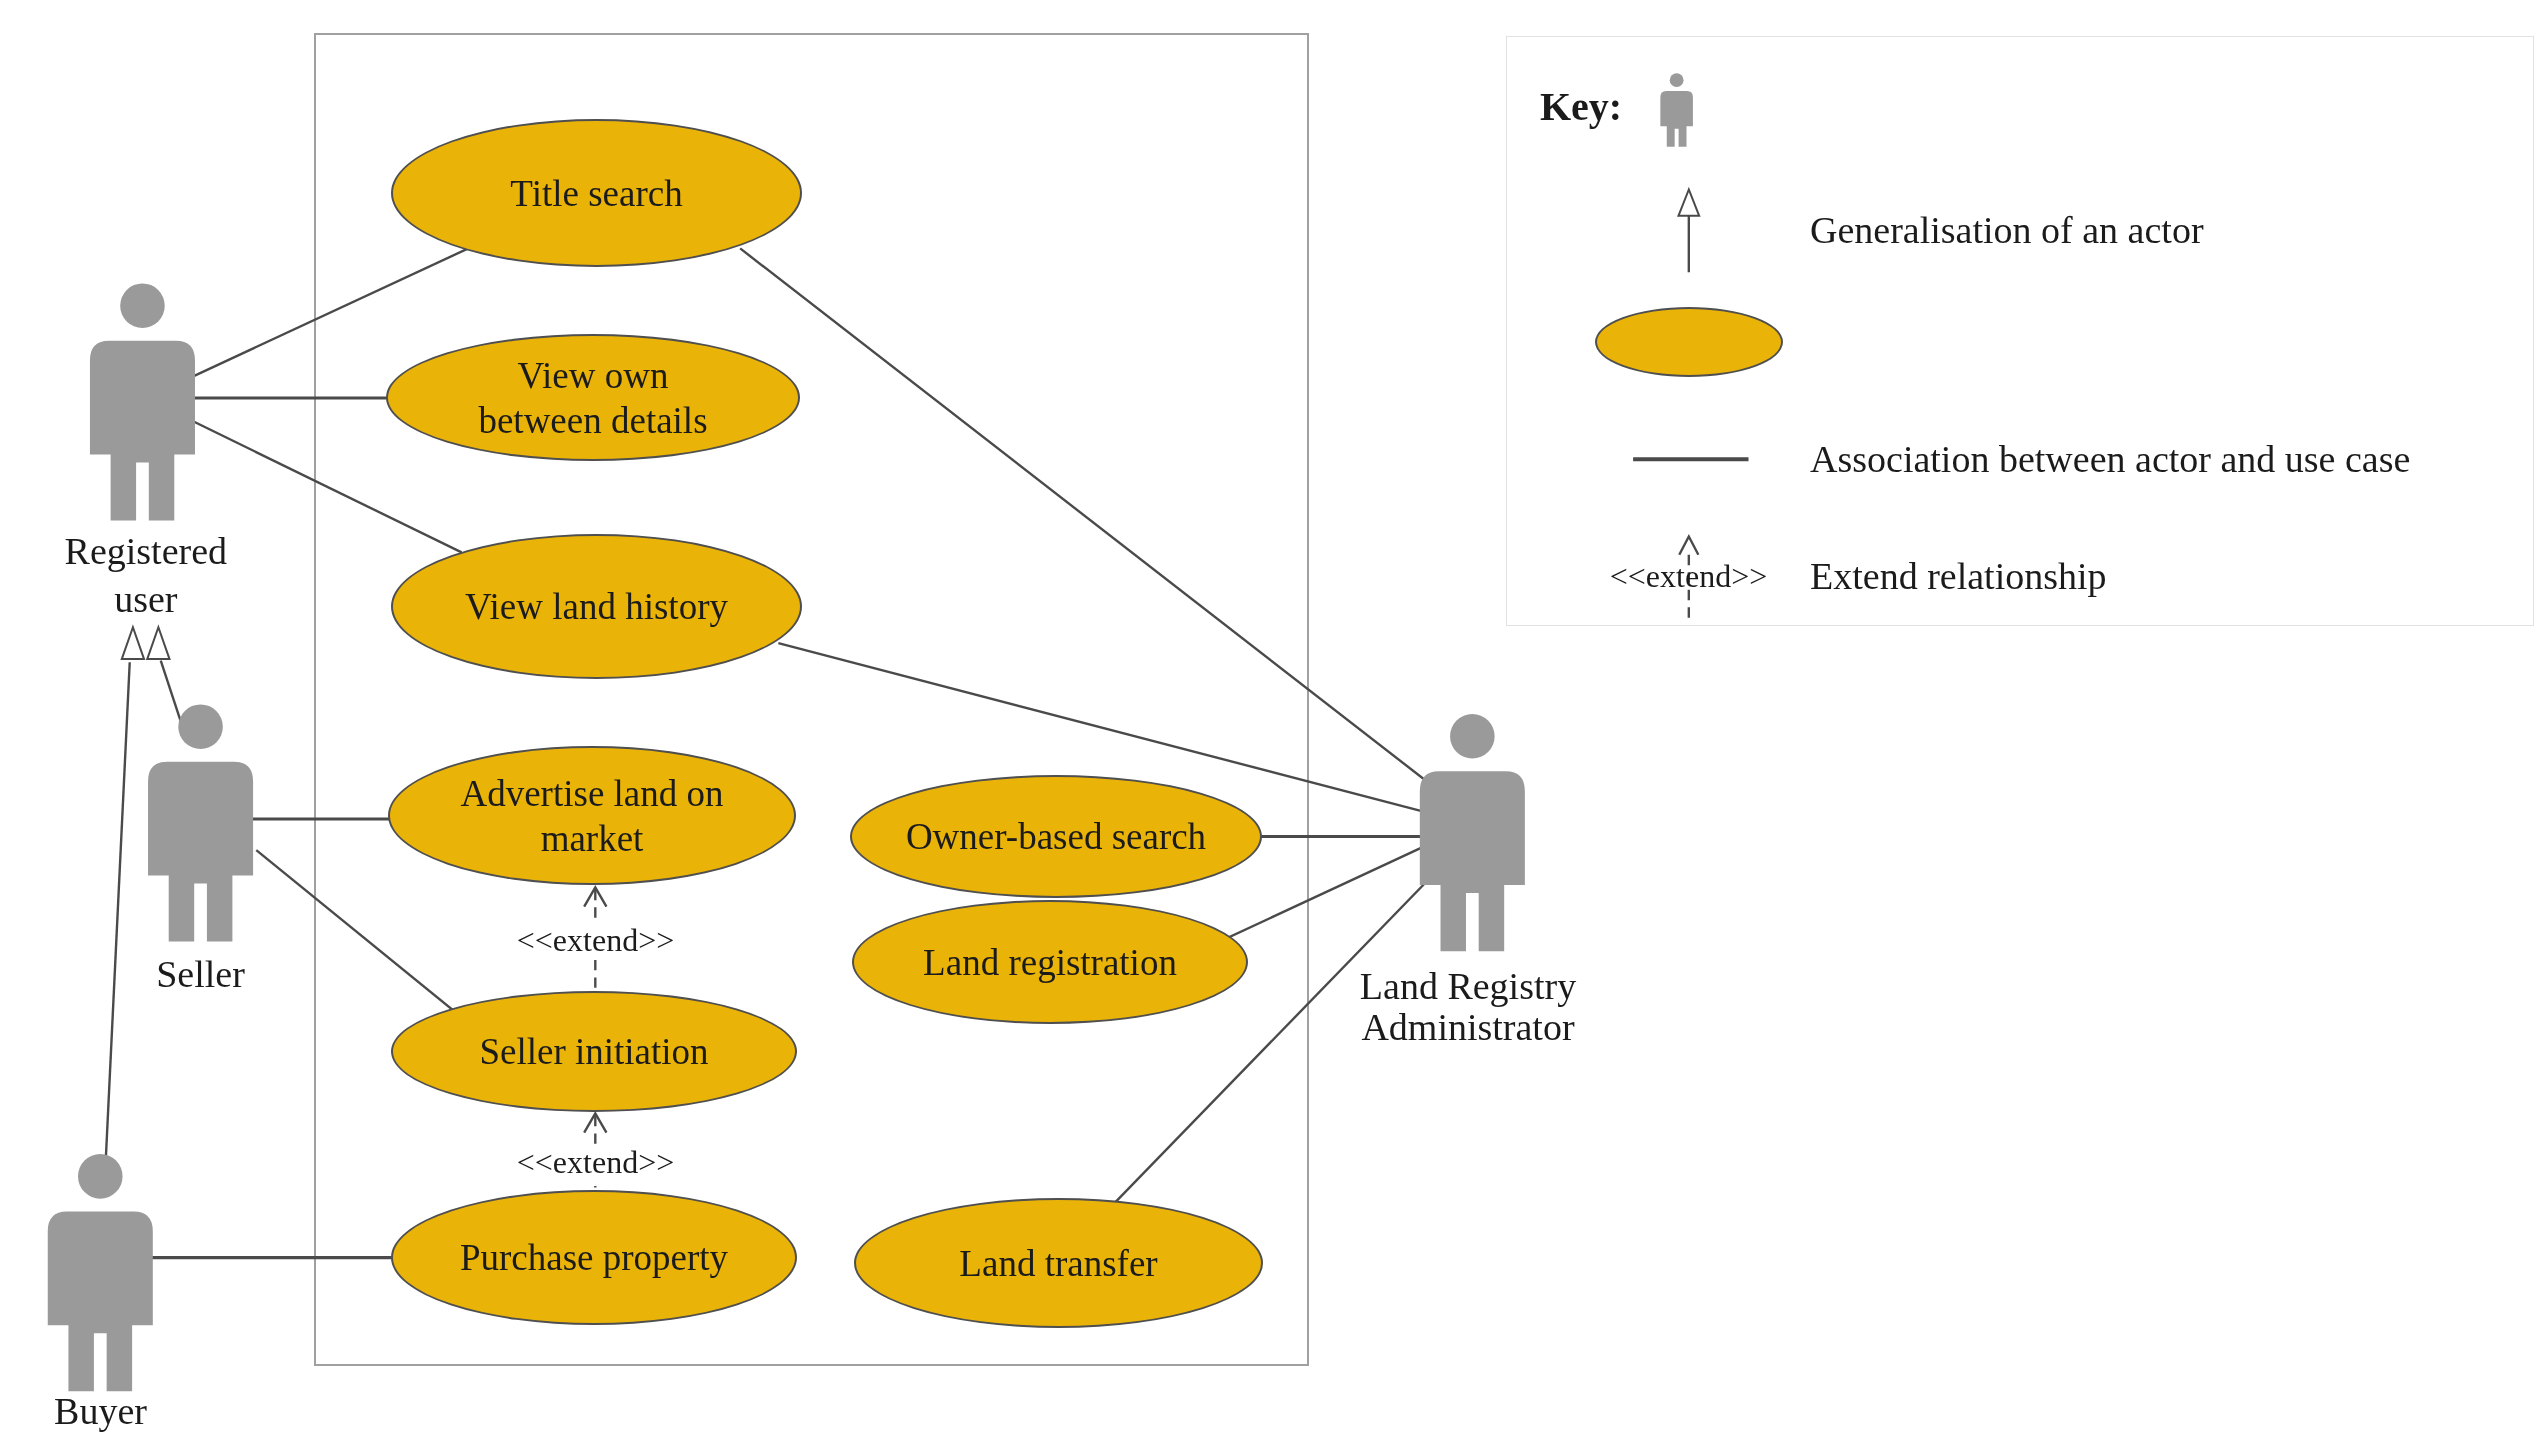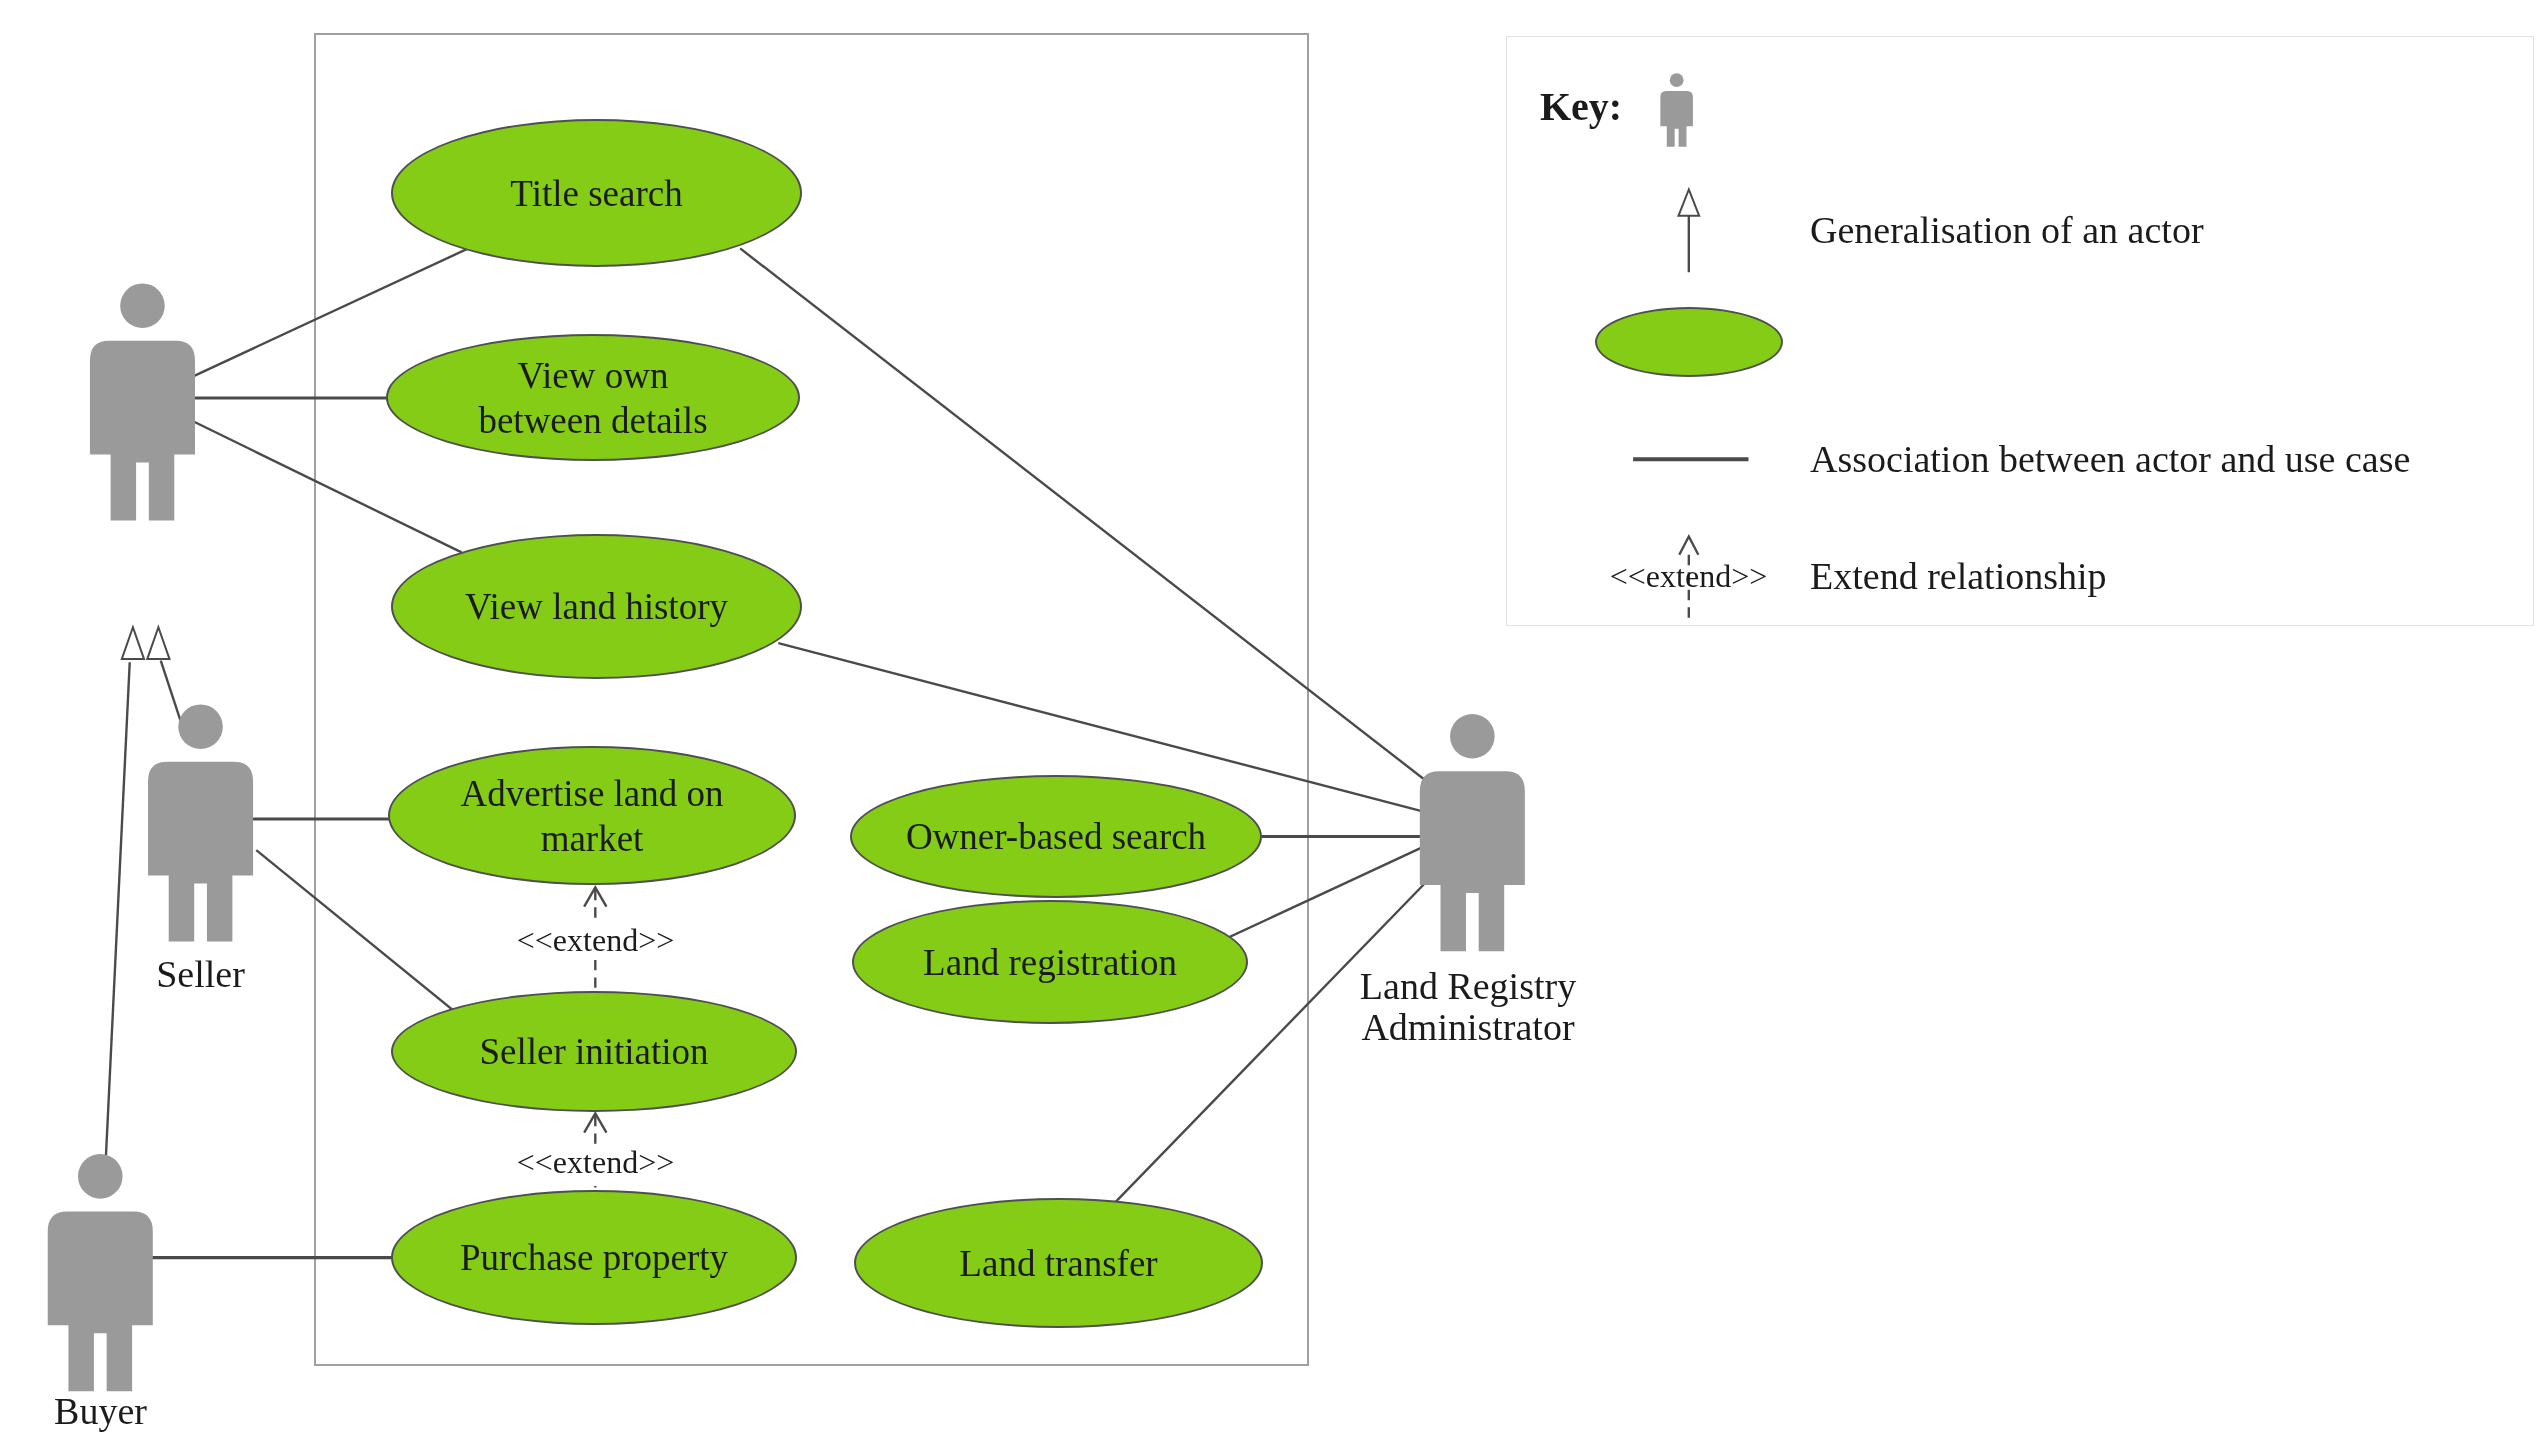--- a/index.html
+++ b/index.html
@@ -17,21 +17,21 @@
   .boundary{
     position:absolute;left:314px;top:33px;width:995px;height:1333px;
     border:2.4px solid var(--boundary-stroke);background:transparent;z-index:0;
   }
   .key-box{
     position:absolute;left:1506px;top:36px;width:1028px;height:590px;
     border:1.6px solid var(--key-border);z-index:0;
   }
   .uc{
     position:absolute;border:2.4px solid var(--ellipse-stroke);border-radius:50%;
-    background:#84cc16;display:flex;align-items:center;justify-content:center;z-index:2;
+    background:#eab308;display:flex;align-items:center;justify-content:center;z-index:2;
   }
   .uc span{
     display:block;white-space:pre-line;text-align:center;
     font-size:37px;line-height:45px;
   }
   .lbl{
     position:absolute;z-index:3;text-align:center;white-space:pre-line;
     font-size:38px;line-height:48px;
   }
   .lbl.tight{line-height:41px}
@@ -134,20 +134,22 @@
   <div class="uc" style="left:852px;top:900px;width:396px;height:124px">
     <span>Land registration</span>
     </div>
   <div class="uc" style="left:854px;top:1198px;width:409px;height:130px">
     <span>Land transfer</span>
     </div>
 
   <div class="ext-lbl" style="left:508px;top:923px">&lt;&lt;extend&gt;&gt;</div>
   <div class="ext-lbl" style="left:508px;top:1145px">&lt;&lt;extend&gt;&gt;</div>
 
+  <div class="lbl" style="left:18.3px;top:527px;width:255px">Registered
+user</div>
   <div class="lbl tight" style="left:81px;top:954px;width:239px">Seller</div>
   <div class="lbl tight" style="left:0px;top:1391px;width:201px">Buyer</div>
   <div class="lbl tight" style="left:1293px;top:966px;width:350px">Land Registry
 Administrator</div>
 
   <div class="key-title">Key:</div>
   <div class="key-lbl" style="top:208px">Generalisation of an actor</div>
   <div class="key-lbl" style="top:437px">Association between actor and use case</div>
   <div class="key-lbl" style="top:554px">Extend relationship</div>
   <div class="uc" style="left:1595px;top:307px;width:188px;height:70px"></div>

